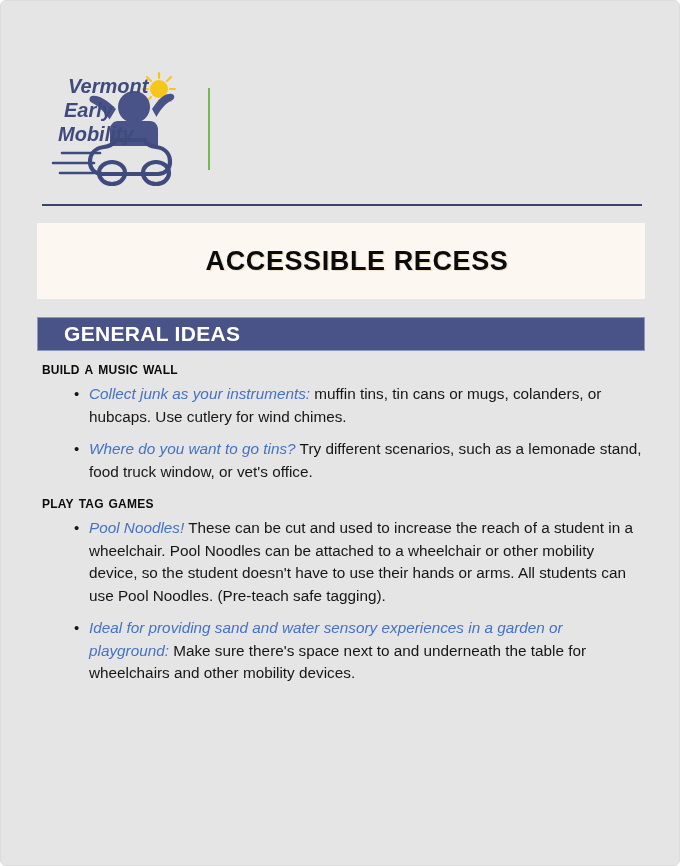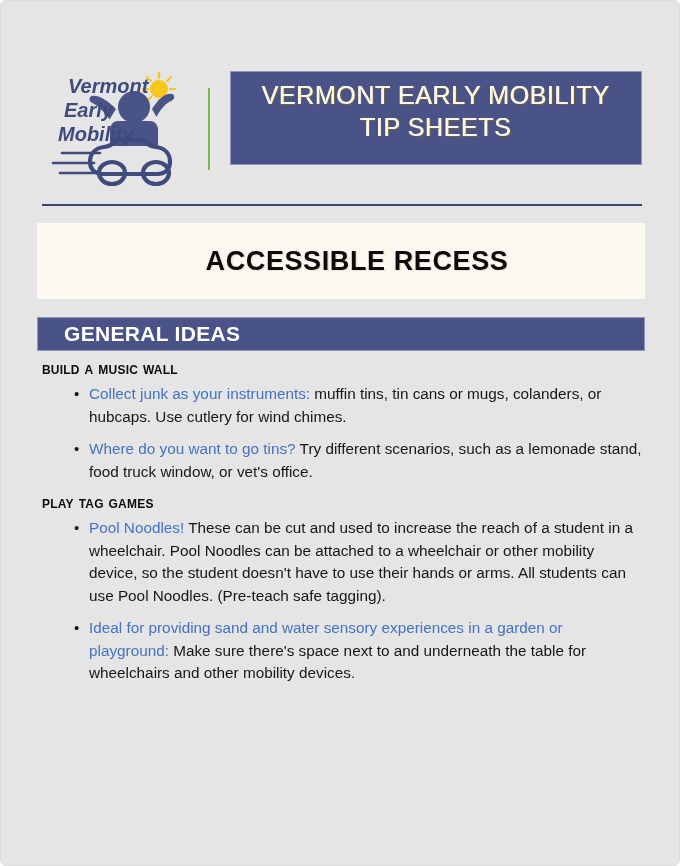--- a/index.html
+++ b/index.html
@@ -182,20 +182,21 @@
     content: "\2022";
     position: absolute;
     left: 32px;
     top: 0;
     color: #161616;
     font-size: 15px;
     line-height: 22.5px;
   }
   .lead {
     color: #4472c4;
+    font-style: italic;
   }
 </style>
 </head>
 <body>
 
 <div class="page">
 
   <div class="header">
 
     <div class="logo-wrap">
@@ -238,24 +239,20 @@
         <g font-family="Liberation Sans, sans-serif" font-weight="bold" font-style="italic" fill="#3f4a7d">
           <text x="26" y="28" font-size="20">Vermont</text>
           <text x="22" y="52" font-size="20">Early</text>
           <text x="16" y="76" font-size="20">Mobility</text>
         </g>
       </svg>
     </div>
 
     <div class="green-divider"></div>
 
-    <div class="banner">
-      <div class="banner-line">VERMONT EARLY MOBILITY</div>
-      <div class="banner-line">TIP SHEETS</div>
-    </div>
   </div>
 
   <div class="header-rule"></div>
 
   <div class="title-band">
     <div class="title-band-text">ACCESSIBLE RECESS</div>
   </div>
 
   <div class="section-bar">
     <div class="section-bar-text">GENERAL IDEAS</div>

